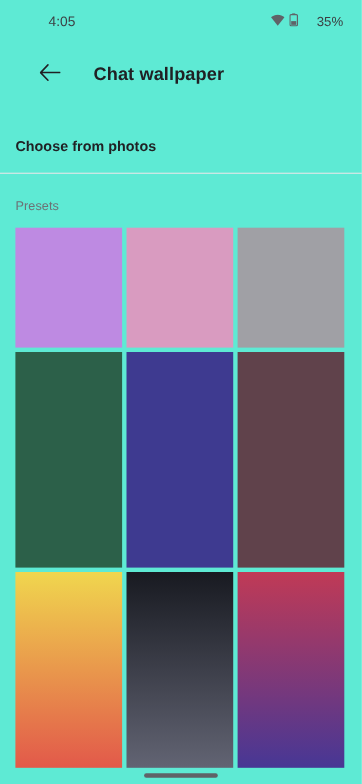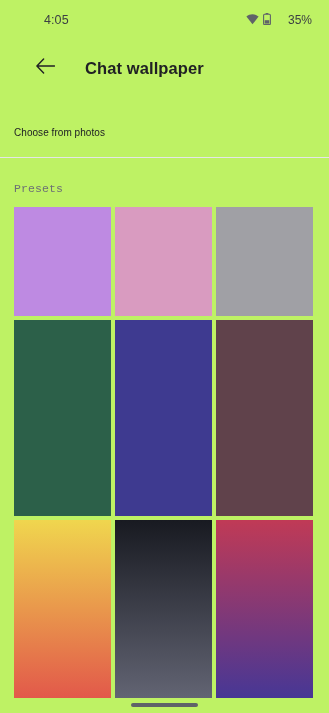--- a/index.html
+++ b/index.html
@@ -5,21 +5,21 @@
   * { margin:0; padding:0; box-sizing:border-box; }
   html, body {
     width:329px; height:713px;
     background:#ffffff;
     font-family:"Liberation Sans", sans-serif;
     overflow:hidden;
   }
   #screen {
     position:relative;
     width:329px; height:713px;
-    background:#bef264;
+    background:#5eead4;
   }
 
   
   #status-bar {
     position:absolute; left:0; top:0;
     width:329px; height:40px;
     display:flex; align-items:center;
     justify-content:space-between;
     padding:0 17px 0 44px;
   }
@@ -63,37 +63,37 @@
 
   
   #choose-photos-row {
     position:absolute; left:0; top:107px;
     width:329px; height:50px;
     display:flex; align-items:center;
     padding-left:14px;
     cursor:pointer;
   }
   #choose-photos-label {
-    font-size:10px;
+    font-size:13px;
     color:#202124;
     letter-spacing:0.05px;
+    font-weight:bold;
   }
   #divider {
     position:absolute; left:0; top:157px;
     width:329px; height:1px;
     background:#e4e6e8;
   }
 
   
   #presets-label {
     position:absolute; left:14px; top:182px;
     font-size:11.5px;
     color:#6d7175;
     letter-spacing:0.1px;
-    font-family:Liberation Mono, monospace;
   }
 
   #preset-grid {
     position:absolute;
     left:14px; top:207px;
     width:300px;
   }
   .preset-row {
     display:flex;
     gap:4px;

